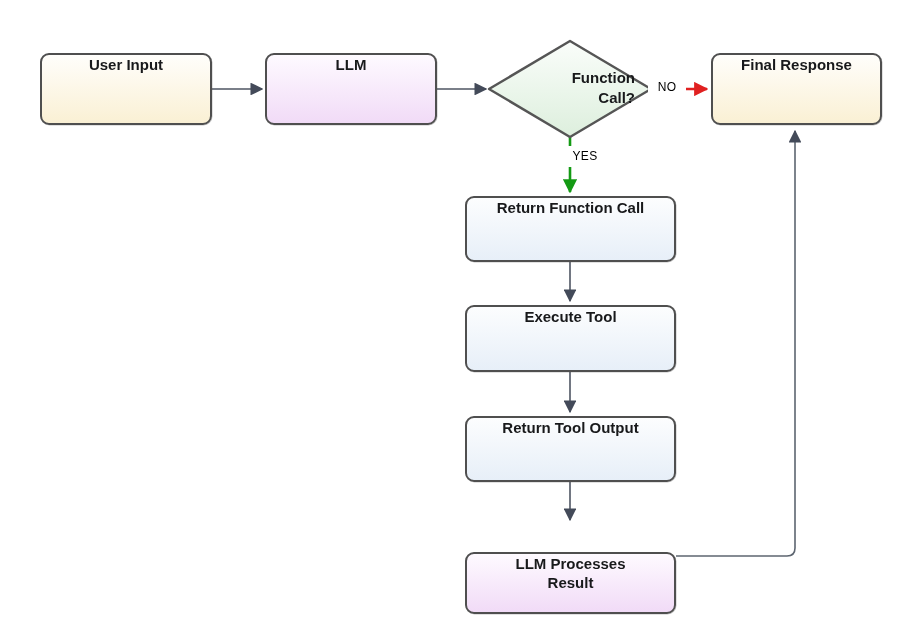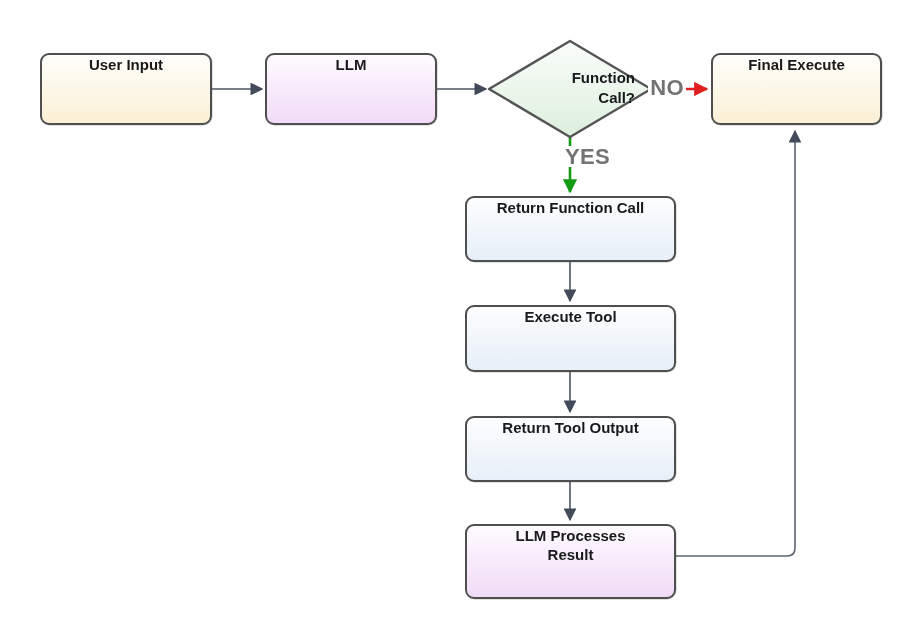--- a/index.html
+++ b/index.html
@@ -47,23 +47,23 @@
     font-weight: 700;
     font-size: 15px;
     color: #18191b;
     text-align: right;
     line-height: 20px;
   }
   .edge-label {
     position: absolute;
     z-index: 3;
     background: #ffffff;
-    font-weight: 700;
-    font-size: 22px;
-    color: #737373;
+    font-weight: 400;
+    font-size: 12px;
+    color: #000000;
     text-align: center;
     line-height: 21px;
     letter-spacing: 0.3px;
   }
 </style>
 </head>
 <body>
 
 <div class="canvas">
 
@@ -110,36 +110,36 @@
   <div class="node fill-lavender" style="left:265px; top:53px; width:172px; height:72px;">
     <span>LLM</span>
   </div>
 
   <div class="diamond-label" style="left:505px; top:68px; width:130px;">
     <div>Function</div>
     <div>Call?</div>
   </div>
 
   <div class="node fill-cream" style="left:711px; top:53px; width:171px; height:72px;">
-    <span>Final Execute</span>
+    <span>Final Response</span>
   </div>
 
   <div class="node fill-blue" style="left:465px; top:196px; width:211px; height:66px;">
     <span>Return Function Call</span>
   </div>
 
   <div class="node fill-blue" style="left:465px; top:305px; width:211px; height:67px;">
     <span>Execute Tool</span>
   </div>
 
   <div class="node fill-blue" style="left:465px; top:416px; width:211px; height:66px;">
     <span>Return Tool Output</span>
   </div>
 
-  <div class="node fill-lavender" style="left:465px; top:524px; width:211px; height:75px;">
+  <div class="node fill-lavender" style="left:465px; top:552px; width:211px; height:62px;">
     <span>LLM Processes</span>
     <span>Result</span>
   </div>
 
   <div class="edge-label" style="left:648px; top:77px; width:38px; height:21px;">NO</div>
 
   <div class="edge-label" style="left:540px; top:146px; width:40px; height:21px;margin-left:25px;">YES</div>
 
 </div>
 

